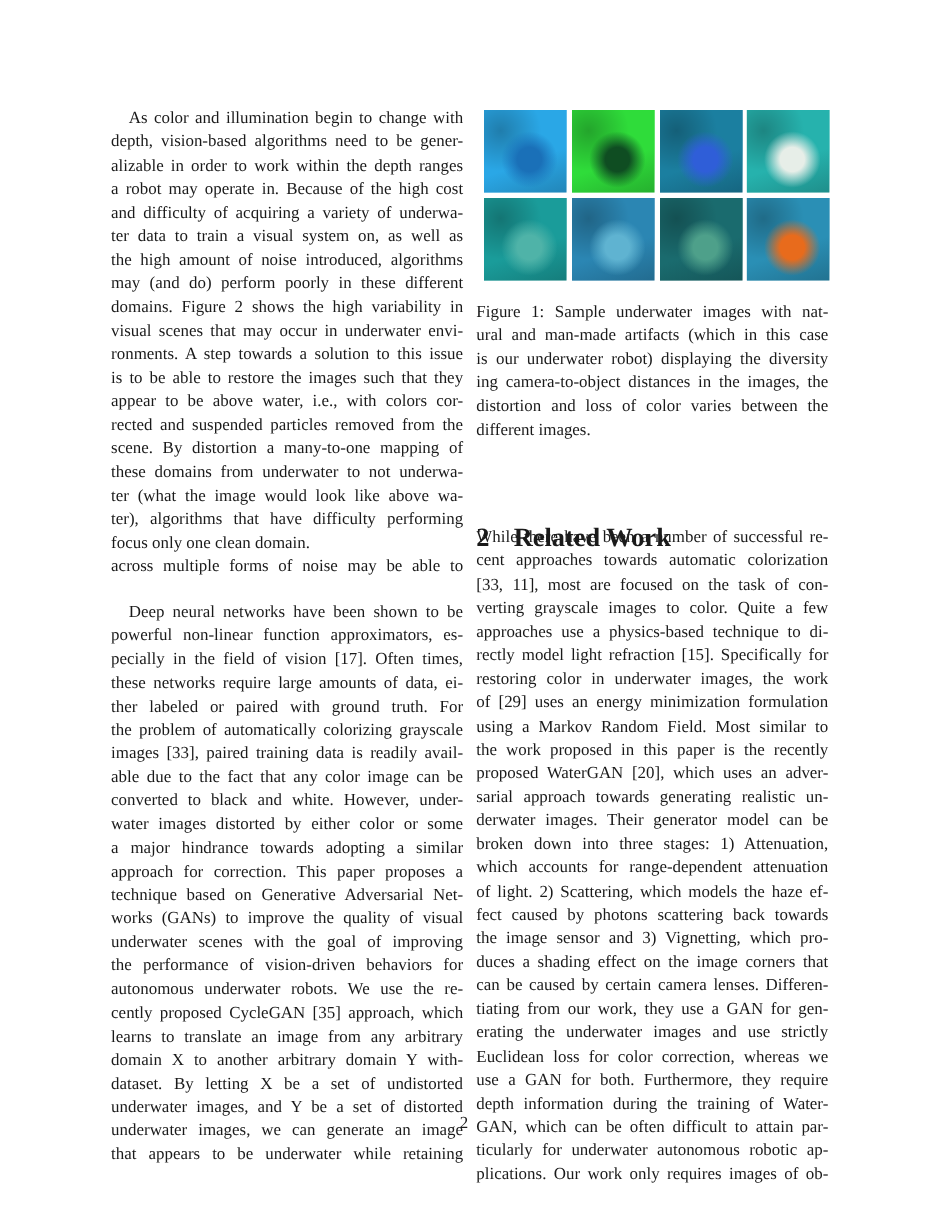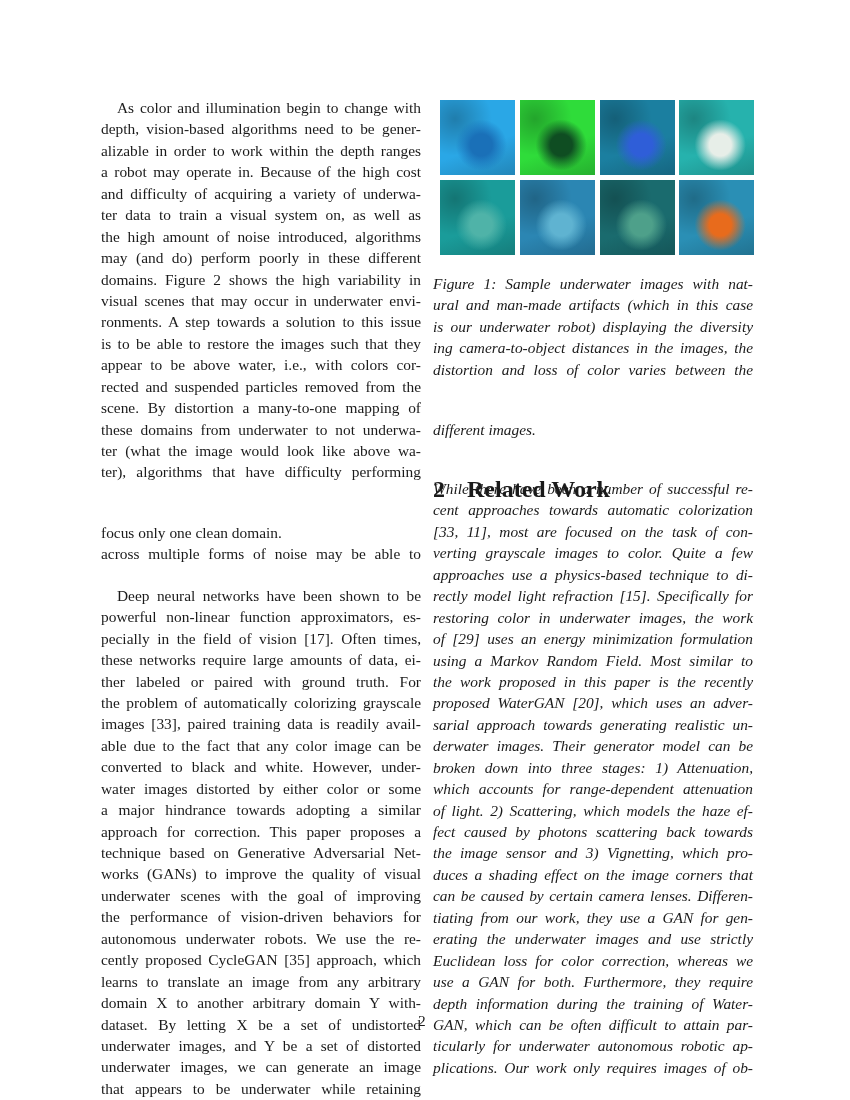--- a/index.html
+++ b/index.html
@@ -1,22 +1,22 @@
 <!DOCTYPE html>
 <html><head>
 <meta charset="utf-8">
 <style>
   html, body { margin: 0; padding: 0; background: #ffffff; }
   body { width: 850px; height: 1100px; position: relative; overflow: hidden;
          font-family: "Liberation Serif", "DejaVu Serif", serif; color: #1a1a1a; }
   .col { position: absolute; width: 320px; font-size: 15.4px; line-height: 21.45px; }
   .col-left { left: 101px; top: 97px; }
-  .col-right { left: 433px; font-style: italic; }
+  .col-right { left: 433px; }
   .line { display: block; height: 21.45px; white-space: nowrap; text-align: justify; text-align-last: justify; }
-  .line.last { text-align-last: left; margin-top: 39px; }
+  .line.last { text-align-last: left; }
   .line.indent { padding-left: 16px; }
   .para-gap { height: 20px; }
   .fig { position: absolute; left: 440px; top: 100px; width: 315px; height: 156px; }
   .thumb { position: absolute; width: 75px; height: 75px; overflow: hidden; }
   .caption { top: 273px; }
   .heading { position: absolute; left: 433px; top: 444px; font-size: 24px; font-weight: bold; line-height: 26px; margin-top: 32px; }
   .heading .num { display: inline-block; width: 34px; }
   .body-right { top: 478px; }
   .pagenum { position: absolute; left: 418px; top: 1012px; font-size: 15.4px; }
 </style>

